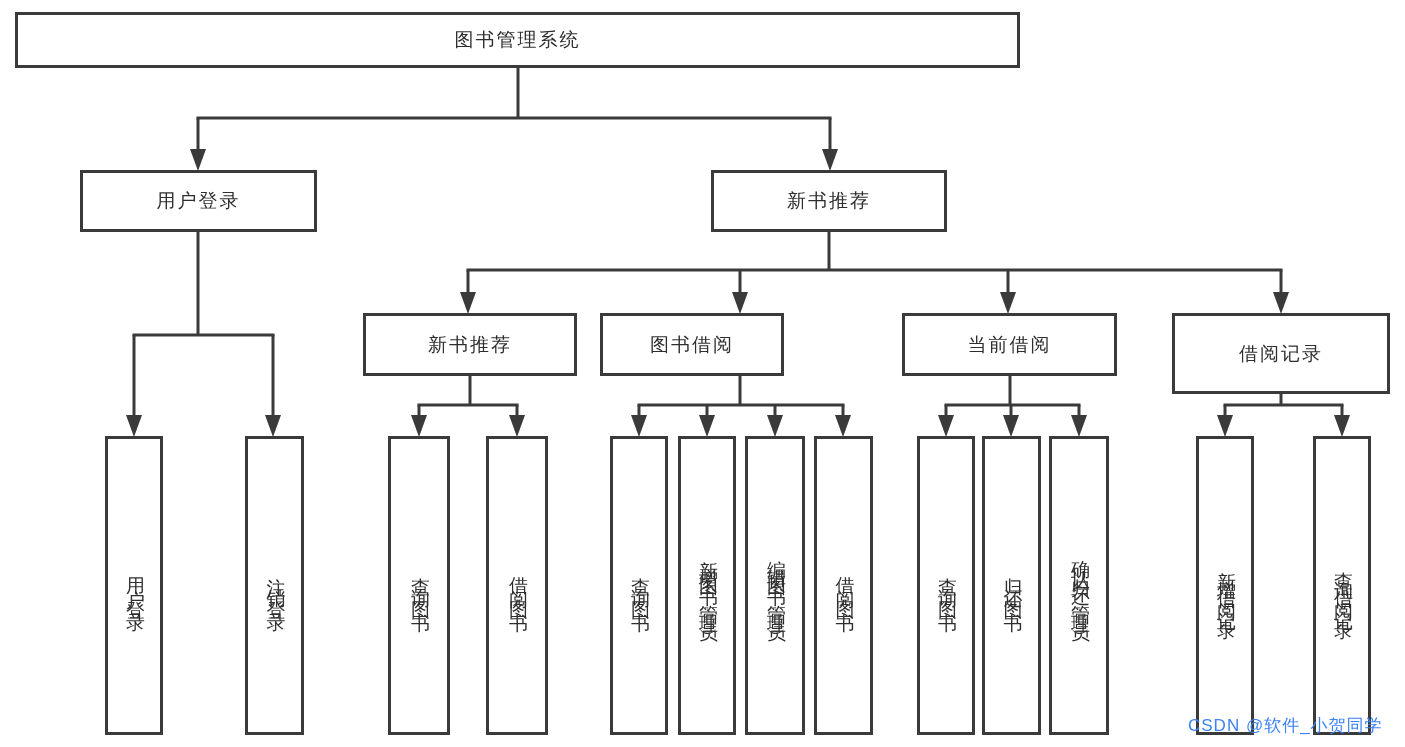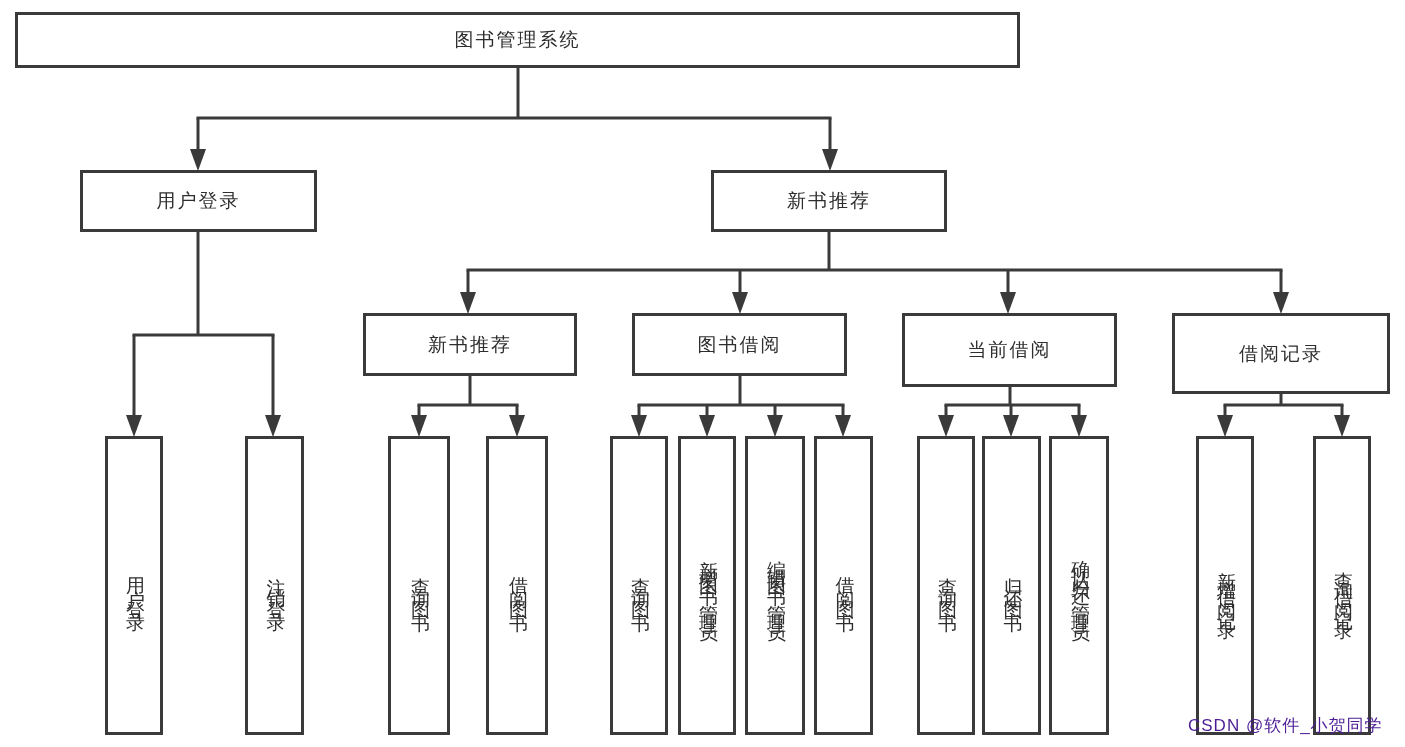--- a/index.html
+++ b/index.html
@@ -36,21 +36,21 @@
     writing-mode: vertical-rl;
     letter-spacing: 12px;
     line-height: 1;
     white-space: normal;
   }
   #watermark {
     position: absolute;
     left: 1188px;
     top: 714px;
     font-size: 17px;
-    color: #4c1d95;
+    color: #3b82f6;
     letter-spacing: 1px;
     z-index: 5;
     white-space: nowrap;
   }
 </style>
 </head>
 <body>
 
 <div id="stage">
 
@@ -126,22 +126,22 @@
       <polygon points="1334,415 1350,415 1342,437"></polygon>
     </g>
   </svg>
 
   <div class="box" style="left:15px; top:12px; width:1005px; height:56px;">图书管理系统</div>
 
   <div class="box" style="left:80px; top:170px; width:237px; height:62px;">用户登录</div>
   <div class="box" style="left:711px; top:170px; width:236px; height:62px;">新书推荐</div>
 
   <div class="box" style="left:363px; top:313px; width:214px; height:63px;">新书推荐</div>
-  <div class="box" style="left:632px; top:313px; width:215px; height:63px;">图书借阅</div>
-  <div class="box" style="left:902px; top:313px; width:215px; height:74px;">当前借阅</div>
+  <div class="box" style="left:600px; top:313px; width:184px; height:63px;">图书借阅</div>
+  <div class="box" style="left:902px; top:313px; width:215px; height:63px;">当前借阅</div>
   <div class="box" style="left:1172px; top:313px; width:218px; height:81px;">借阅记录</div>
 
   <div class="box v-box" style="left:105px; top:436px; width:58px; height:299px;">用户登录</div>
   <div class="box v-box" style="left:245px; top:436px; width:59px; height:299px;">注销登录</div>
 
   <div class="box v-box" style="left:388px; top:436px; width:62px; height:299px;">查询图书</div>
   <div class="box v-box" style="left:486px; top:436px; width:62px; height:299px;">借阅图书</div>
 
   <div class="box v-box" style="left:610px; top:436px; width:58px; height:299px;">查询图书</div>
   <div class="box v-box" style="left:678px; top:436px; width:58px; height:299px; letter-spacing:9px;">新增图书（管理员）</div>

